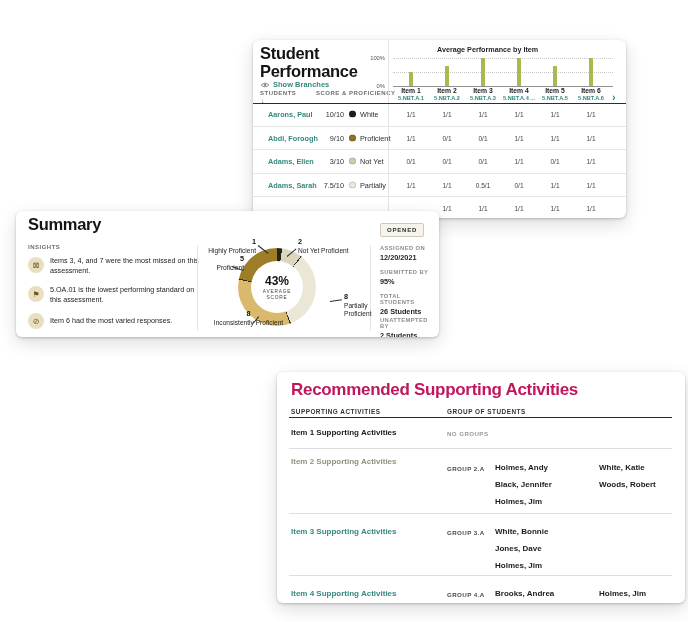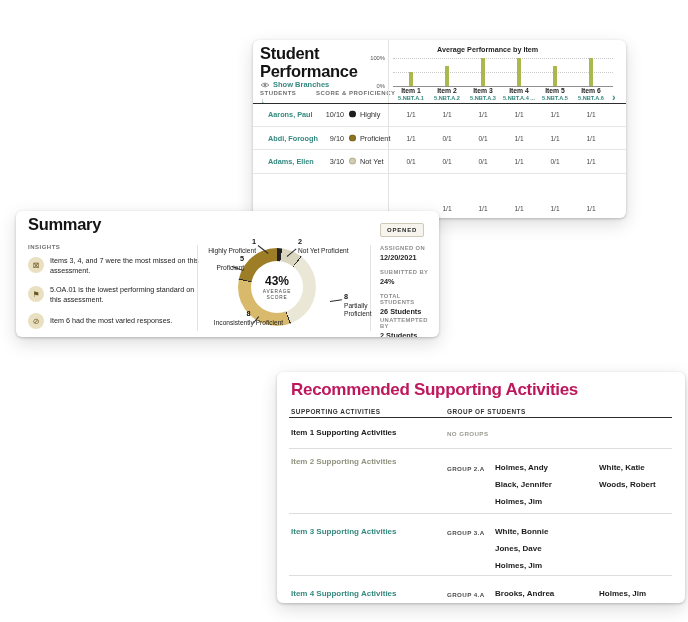--- a/index.html
+++ b/index.html
@@ -151,21 +151,21 @@
       </div>
     </div>
     <span class="abs chevron">›</span>
 
     <div class="abs head-line"></div>
 
     <div class="sp-row" style="top:63px">
       <span class="sp-name">Aarons, Paul</span>
       <span class="sp-score">10/10</span>
       <span class="sp-dot" style="background: rgb(30, 30, 30);"></span>
-      <span class="sp-prof">Highly</span>
+      <span class="sp-prof">White</span>
       <div class="sp-items">
         <span>1/1</span>
         <span>1/1</span>
         <span>1/1</span>
         <span>1/1</span>
         <span>1/1</span>
         <span>1/1</span>
       </div>
     </div>
     <div class="sp-row" style="top:86.5px">
@@ -189,20 +189,34 @@
       <span class="sp-prof">Not Yet</span>
       <div class="sp-items">
         <span>0/1</span>
         <span>0/1</span>
         <span>0/1</span>
         <span>1/1</span>
         <span>0/1</span>
         <span>1/1</span>
       </div>
     </div>
+    <div class="sp-row" style="top:133.5px">
+      <span class="sp-name">Adams, Sarah</span>
+      <span class="sp-score">7.5/10</span>
+      <span class="sp-dot" style="background: rgb(235, 233, 220);"></span>
+      <span class="sp-prof">Partially</span>
+      <div class="sp-items">
+        <span>1/1</span>
+        <span>1/1</span>
+        <span>0.5/1</span>
+        <span>0/1</span>
+        <span>1/1</span>
+        <span>1/1</span>
+      </div>
+    </div>
     <div class="sp-row" style="top:157px">
       <span class="sp-name"></span>
       <span class="sp-score"></span>
       <span class="sp-dot" style="border: none; background: transparent;"></span>
       <span class="sp-prof"></span>
       <div class="sp-items">
         <span></span>
         <span>1/1</span>
         <span>1/1</span>
         <span>1/1</span>
@@ -268,21 +282,21 @@
     <div class="leader" style="left:216px; top:55px; width:12px; transform:rotate(20deg)"></div>
     <div class="leader" style="left:237px; top:112px; width:9px; transform:rotate(-50deg)"></div>
 
     <span class="badge">OPENED</span>
     <div class="field" style="top:34px">
       <span class="f-label">ASSIGNED ON</span>
       <span class="f-value">12/20/2021</span>
     </div>
     <div class="field" style="top:58px">
       <span class="f-label">SUBMITTED BY</span>
-      <span class="f-value">24%</span>
+      <span class="f-value">95%</span>
     </div>
     <div class="field" style="top:82px">
       <span class="f-label">TOTAL STUDENTS</span>
       <span class="f-value">26 Students</span>
     </div>
     <div class="field" style="top:106px">
       <span class="f-label">UNATTEMPTED BY</span>
       <span class="f-value">2 Students</span>
     </div>
   </section>

